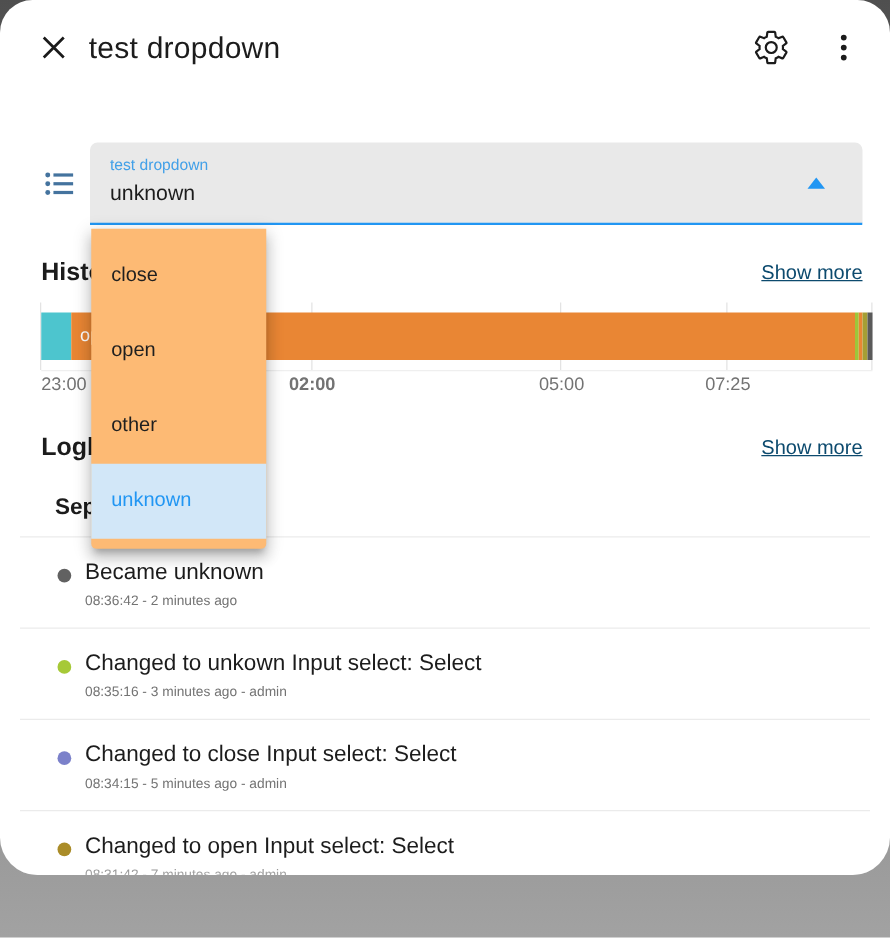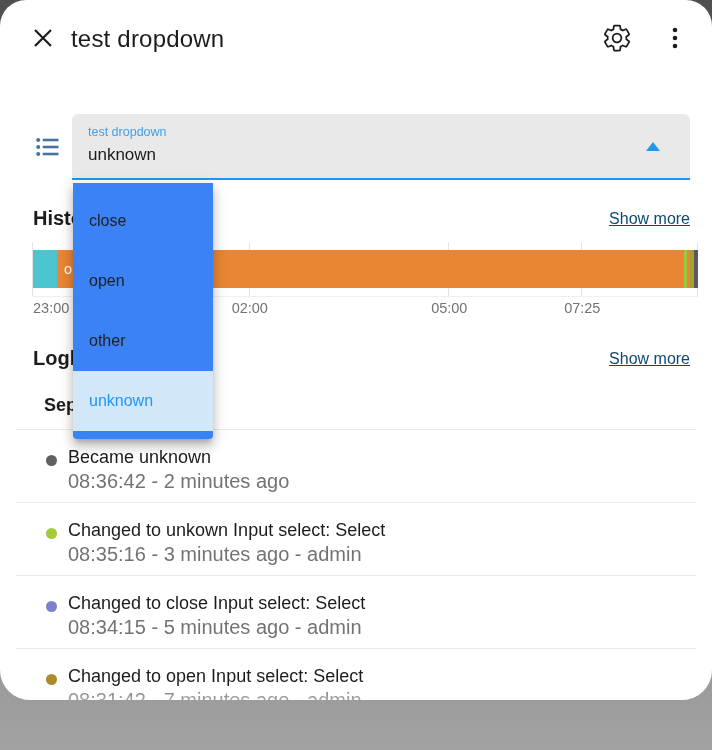--- a/index.html
+++ b/index.html
@@ -35,21 +35,21 @@
   .field-value { font-size: 17px; color: #1c1c1c; margin-top: 6px; }
   .caret-up {
     position: absolute; right: 30px; top: 28px; width: 0; height: 0;
     border-left: 7px solid transparent; border-right: 7px solid transparent;
     border-bottom: 9px solid #2196f3;
   }
 
   
   .menu {
     position: absolute; left: 73px; top: 183px; width: 140px; padding: 8px 0;
-    background: #3b82f6; border-radius: 0 0 4px 4px; z-index: 20;
+    background: #fdba74; border-radius: 0 0 4px 4px; z-index: 20;
     box-shadow: 0 5px 5px -3px rgba(0,0,0,.2), 0 8px 10px 1px rgba(0,0,0,.14), 0 3px 14px 2px rgba(0,0,0,.12);
   }
   .menu-item { height: 60px; display: flex; align-items: center; padding: 0 16px;
     font-size: 16px; color: #1f1f1f; cursor: pointer; }
   .menu-item.selected { background: #d2e7f8; color: #2196f3; }
 
   
   .section-header { position: absolute; left: 33px; right: 22px;
     display: flex; justify-content: space-between; align-items: center; }
   .section-header.history { top: 207px; }
@@ -68,21 +68,21 @@
   .tick-label { position: absolute; top: 60px; font-size: 14.5px; color: #737373; white-space: nowrap; }
 
   
   .lb-date { position: absolute; top: 395px; left: 44px; font-size: 18px; font-weight: 700;
     color: #1c1c1c; white-space: nowrap; }
   .lb-list { position: absolute; top: 429px; left: 16px; right: 16px; border-top: 1px solid #ebebeb; }
   .entry { position: relative; padding: 16px 8px 11px 52px; border-bottom: 1px solid #ebebeb; }
   .entry.last { border-bottom: none; }
   .entry-dot { position: absolute; left: 30px; top: 25px; width: 11px; height: 11px; border-radius: 50%; }
   .entry-title { font-size: 18px; color: #1c1c1c; line-height: 22px; }
-  .entry-meta { font-size: 20px; color: #737373; line-height: 20px; margin-top: 3px; }
+  .entry-meta { font-size: 11px; color: #737373; line-height: 20px; margin-top: 3px; }
 
   .fade-bottom { position: absolute; left: 0; right: 0; top: 686px; height: 52px;
     background: linear-gradient(180deg, rgba(255,255,255,0) 0%, #fff 72%); z-index: 5; pointer-events: none; }
 </style>
 </head>
 <body>
 
 <div class="dialog">
 
   <div class="header">
@@ -147,21 +147,21 @@
         <div class="seg" style="width: 94.3%; background: rgb(233, 134, 52);">
           <span class="seg-label">open</span>
         </div>
         <div class="seg" style="width: 0.5%; background: rgb(158, 198, 58);"></div>
         <div class="seg" style="width: 0.45%; background: rgb(233, 134, 52);"></div>
         <div class="seg" style="width: 0.55%; background: rgb(165, 159, 53);"></div>
         <div class="seg" style="width: 0.6%; background: rgb(90, 90, 90);"></div>
       </div>
     <div id="tick-labels">
         <div class="tick-label" style="left: 0%;">23:00</div>
-        <div class="tick-label" style="left: 32.6%; transform: translateX(-50%);">02:00</div>
+        <div class="tick-label" style="left: 32.6%; transform: translateX(-50%); font-weight: bold;">02:00</div>
         <div class="tick-label" style="left: 62.6%; transform: translateX(-50%);">05:00</div>
         <div class="tick-label" style="left: 82.6%; transform: translateX(-50%);">07:25</div>
       </div>
   </div>
 
   <div class="section-header logbook">
     <div class="section-title">Logbook</div>
     <a class="show-more">Show more</a>
   </div>
   <div class="lb-date">September 14, 2024</div>

